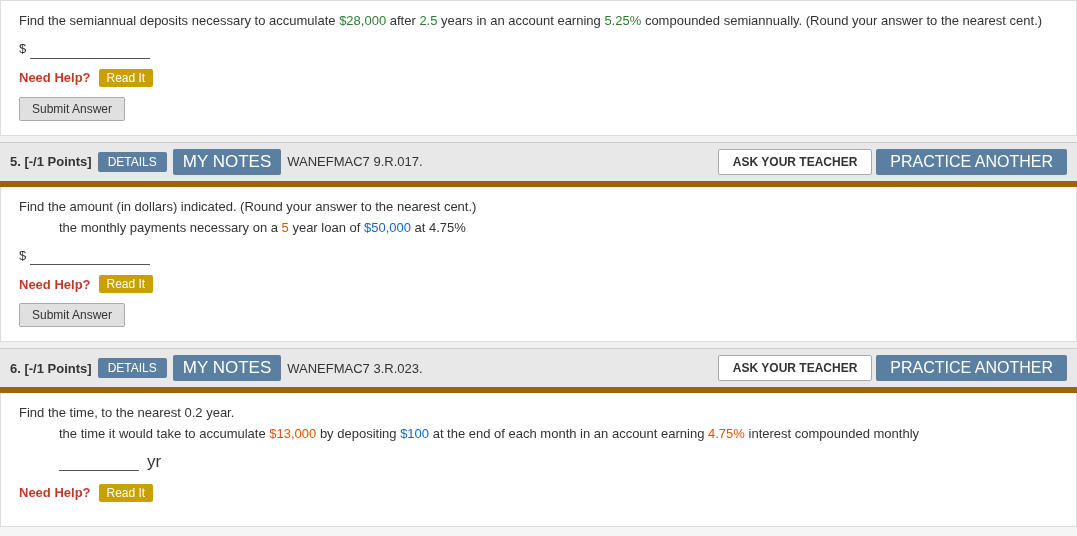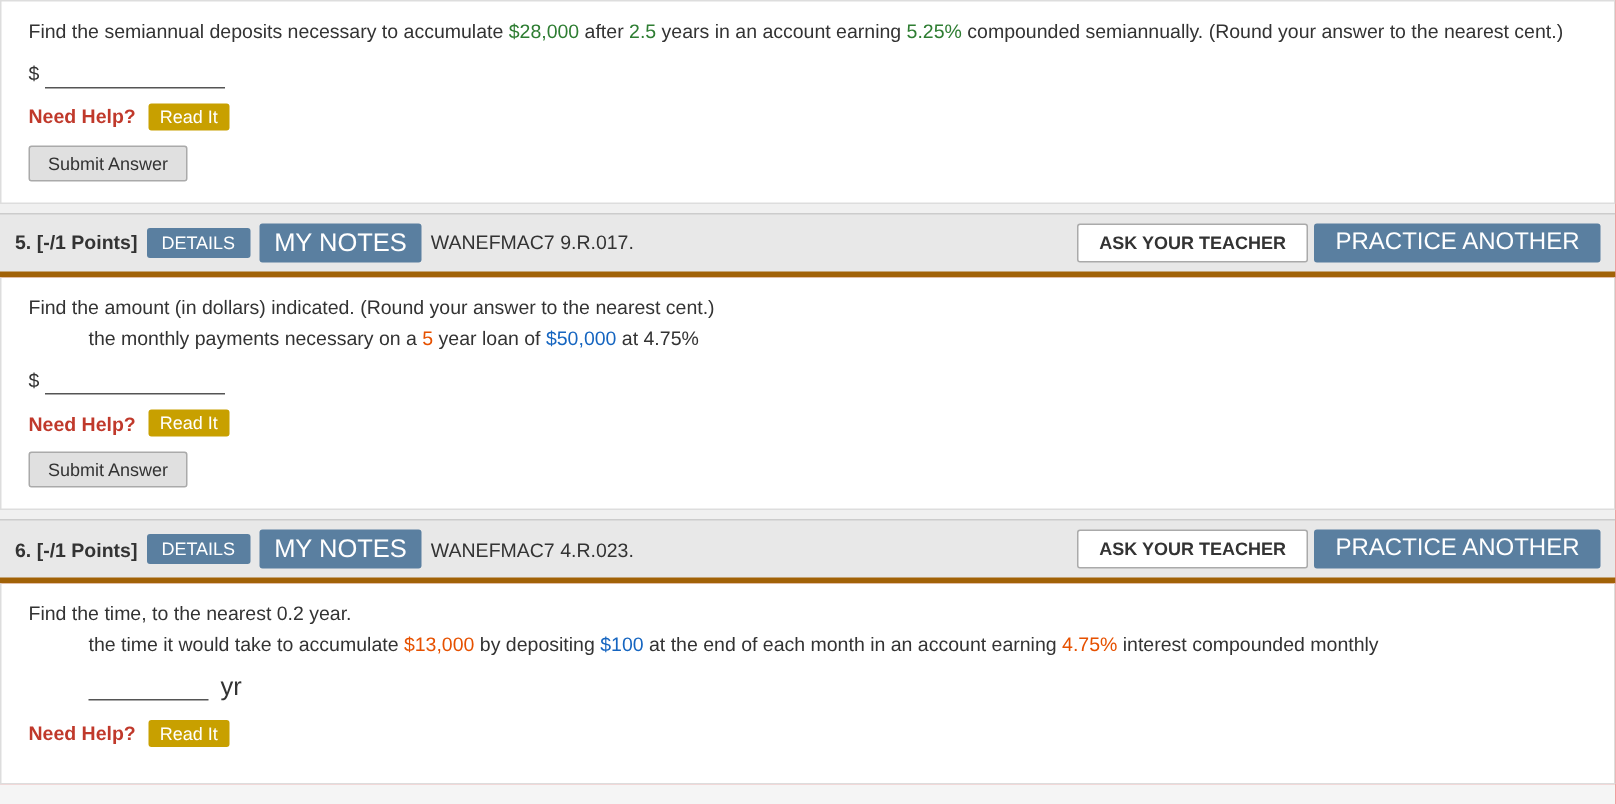--- a/index.html
+++ b/index.html
@@ -4,21 +4,21 @@
   <style>
     * { box-sizing: border-box; margin: 0; padding: 0; }
     body {
       font-family: Arial, sans-serif;
       font-size: 13px;
       background: #f5f5f5;
       color: #333;
     }
     .page-wrapper {
       width: 1077px;
-      background: #ef4444;
+      background: #6d28d9;
     }
 
     
     .section-top {
       background: #fff;
       border: 1px solid #ddd;
       padding: 10px 18px 14px 18px;
       margin-bottom: 0;
     }
     .section-top .question-text {
@@ -85,21 +85,21 @@
       padding: 4px 12px;
       font-size: 12px;
       cursor: pointer;
       border-radius: 2px;
     }
 
     
     .question-header {
       background: #e8e8e8;
       border-top: 1px solid #ccc;
-      border-bottom: 4px solid #a16207;
+      border-bottom: 6px solid #a16207;
       display: flex;
       align-items: center;
       padding: 6px 10px;
       gap: 6px;
       justify-content: space-between;
     }
     .question-header-left {
       display: flex;
       align-items: center;
       gap: 6px;
@@ -247,21 +247,21 @@
     <button class="submit-btn">Submit Answer</button>
   </div>
 
   <div class="section-divider"></div>
 
   <div class="question-header">
     <div class="question-header-left">
       <span class="question-label">6.  [-/1 Points]</span>
       <button class="details-btn">DETAILS</button>
       <button class="mynotes-btn">MY NOTES</button>
-      <span class="wane-code">WANEFMAC7 4.R.023.</span>
+      <span class="wane-code">WANEFMAC7 3.R.023.</span>
     </div>
     <div class="header-right-btns">
       <button class="ask-teacher-btn">ASK YOUR TEACHER</button>
       <button class="practice-another-btn">PRACTICE ANOTHER</button>
     </div>
   </div>
 
   <div class="question-body">
     <div class="q-main-text">Find the time, to the nearest 0.2 year.</div>
     <div class="q-sub-text">

